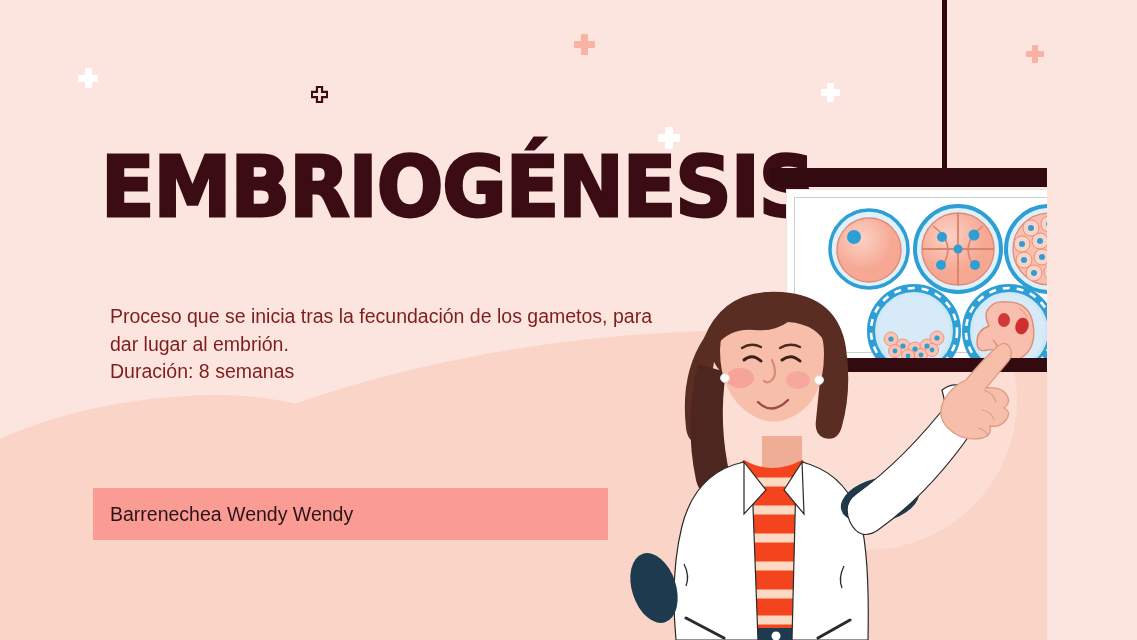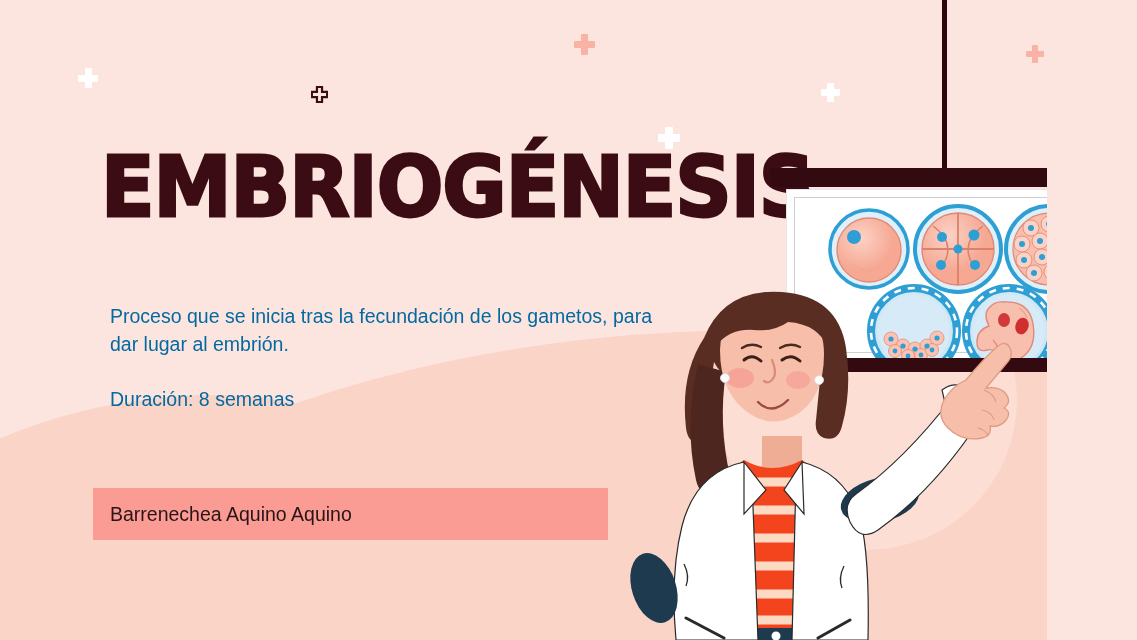--- a/index.html
+++ b/index.html
@@ -69,23 +69,23 @@
     -webkit-text-stroke:2.5px #3b0c13;
   }
 
   
   .body-text {
     position:absolute;
     left:110px; top:303px;
     width:570px;
     font-size:19.5px;
     line-height:1.42;
-    color:#0369a1;
-  }
-  .body-text .p2 { margin-top:28px; }
+    color:#7f1d1d;
+  }
+  .body-text .p2 { }
 
   
   .author-banner {
     position:absolute;
     left:93px; top:488px;
     width:515px; height:52px;
     background:#fa9b94;
     display:flex; align-items:center;
   }
   .author-banner .name {
@@ -172,21 +172,21 @@
   <div class="rod"></div>
 
   <h1 class="title">EMBRIOGÉNESIS</h1>
 
   <div class="body-text">
     <p class="p1">Proceso que se inicia tras la fecundación de los gametos, para dar lugar al embrión.</p>
     <p class="p2">Duración: 8 semanas</p>
   </div>
 
   <div class="author-banner">
-    <span class="name">Barrenechea Aquino Aquino</span>
+    <span class="name">Barrenechea Wendy Wendy</span>
   </div>
 
   <div class="board">
     <div class="board-bar-top"></div>
     <div class="board-sheet">
       <div class="board-inner"></div>
       <svg class="embryos" width="286" height="160" viewBox="0 0 286 160">
         <defs>
           <radialGradient id="gpink" cx="38%" cy="32%">
             <stop offset="0%" stop-color="#fcd2c6"></stop>

